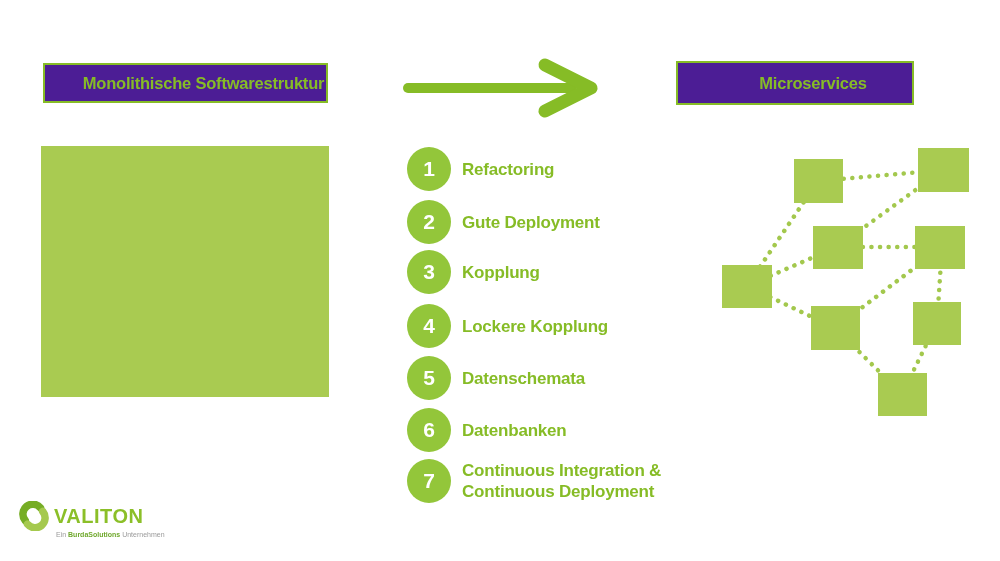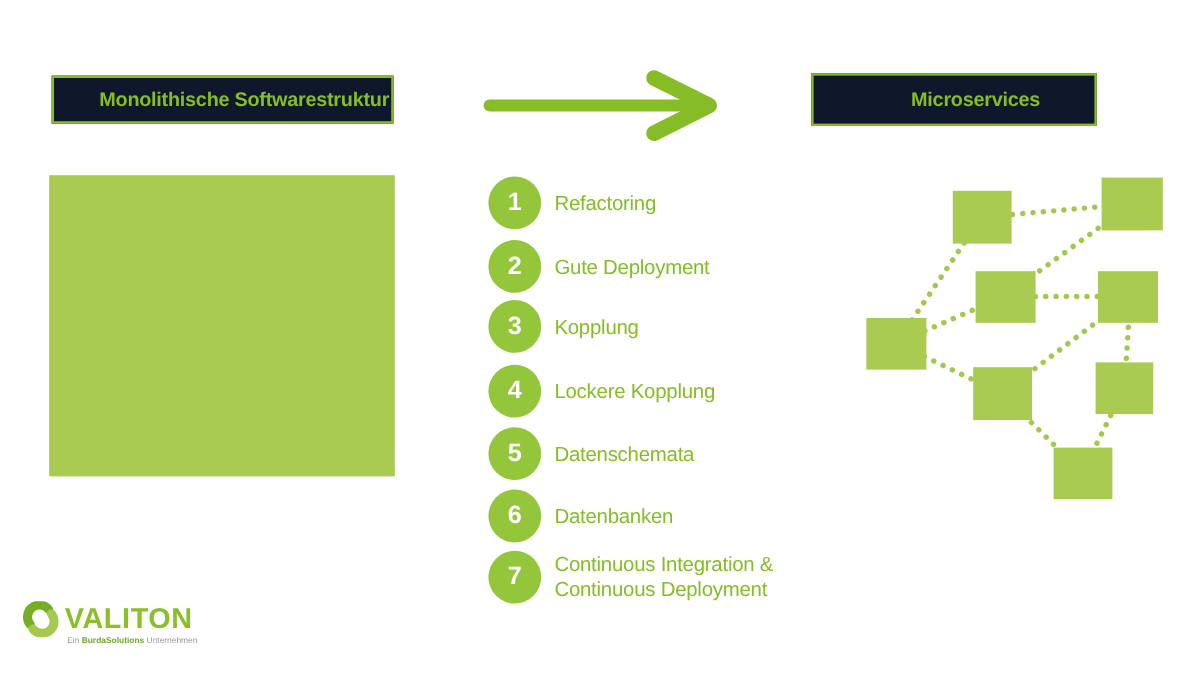--- a/index.html
+++ b/index.html
@@ -14,21 +14,21 @@
     overflow: hidden;
   }
 
   
   .title-box {
     position: absolute;
     border: 2px solid #86BC26;
     display: flex;
     align-items: center;
     justify-content: center;
-    background: #0f172a;
+    background: #4c1d95;
     padding-left: 36px;
   }
   .title-box.left  { left: 43px;  top: 63px; width: 285px; height: 40px; }
   .title-box.right { left: 676px; top: 61px; width: 238px; height: 44px; text-align: center; }
   .title-box span {
     color: #86BC26;
     font-weight: bold;
     font-size: 16.5px;
     letter-spacing: -0.2px;
     white-space: nowrap;
@@ -68,37 +68,37 @@
     flex: 0 0 44px;
   }
   .step-badge span {
     color: #ffffff;
     font-weight: bold;
     font-size: 21px;
   }
   .step-label {
     margin-left: 11px;
     color: #86BC26;
-    font-weight: normal;
+    font-weight: bold;
     font-size: 17px;
     line-height: 21px;
     letter-spacing: -0.2px;
     white-space: nowrap;
   }
   .step-label span { display: block; }
 
   
   .logo { position: absolute; left: 19px; top: 501px; width: 180px; }
   .logo-row { display: flex; align-items: center; }
   .logo-mark { width: 30px; height: 30px; flex: 0 0 30px; }
   .wordmark {
     margin-left: 5px;
     color: #8BBF28;
     font-weight: bold;
-    font-size: 24px;
+    font-size: 20px;
     letter-spacing: 0.5px;
   }
   .tagline {
     margin-top: 0px;
     margin-left: 37px;
     font-size: 7px;
     color: #9a9a9a;
     white-space: nowrap;
   }
   .tagline .brand { color: #6FA82C; font-weight: bold; }

